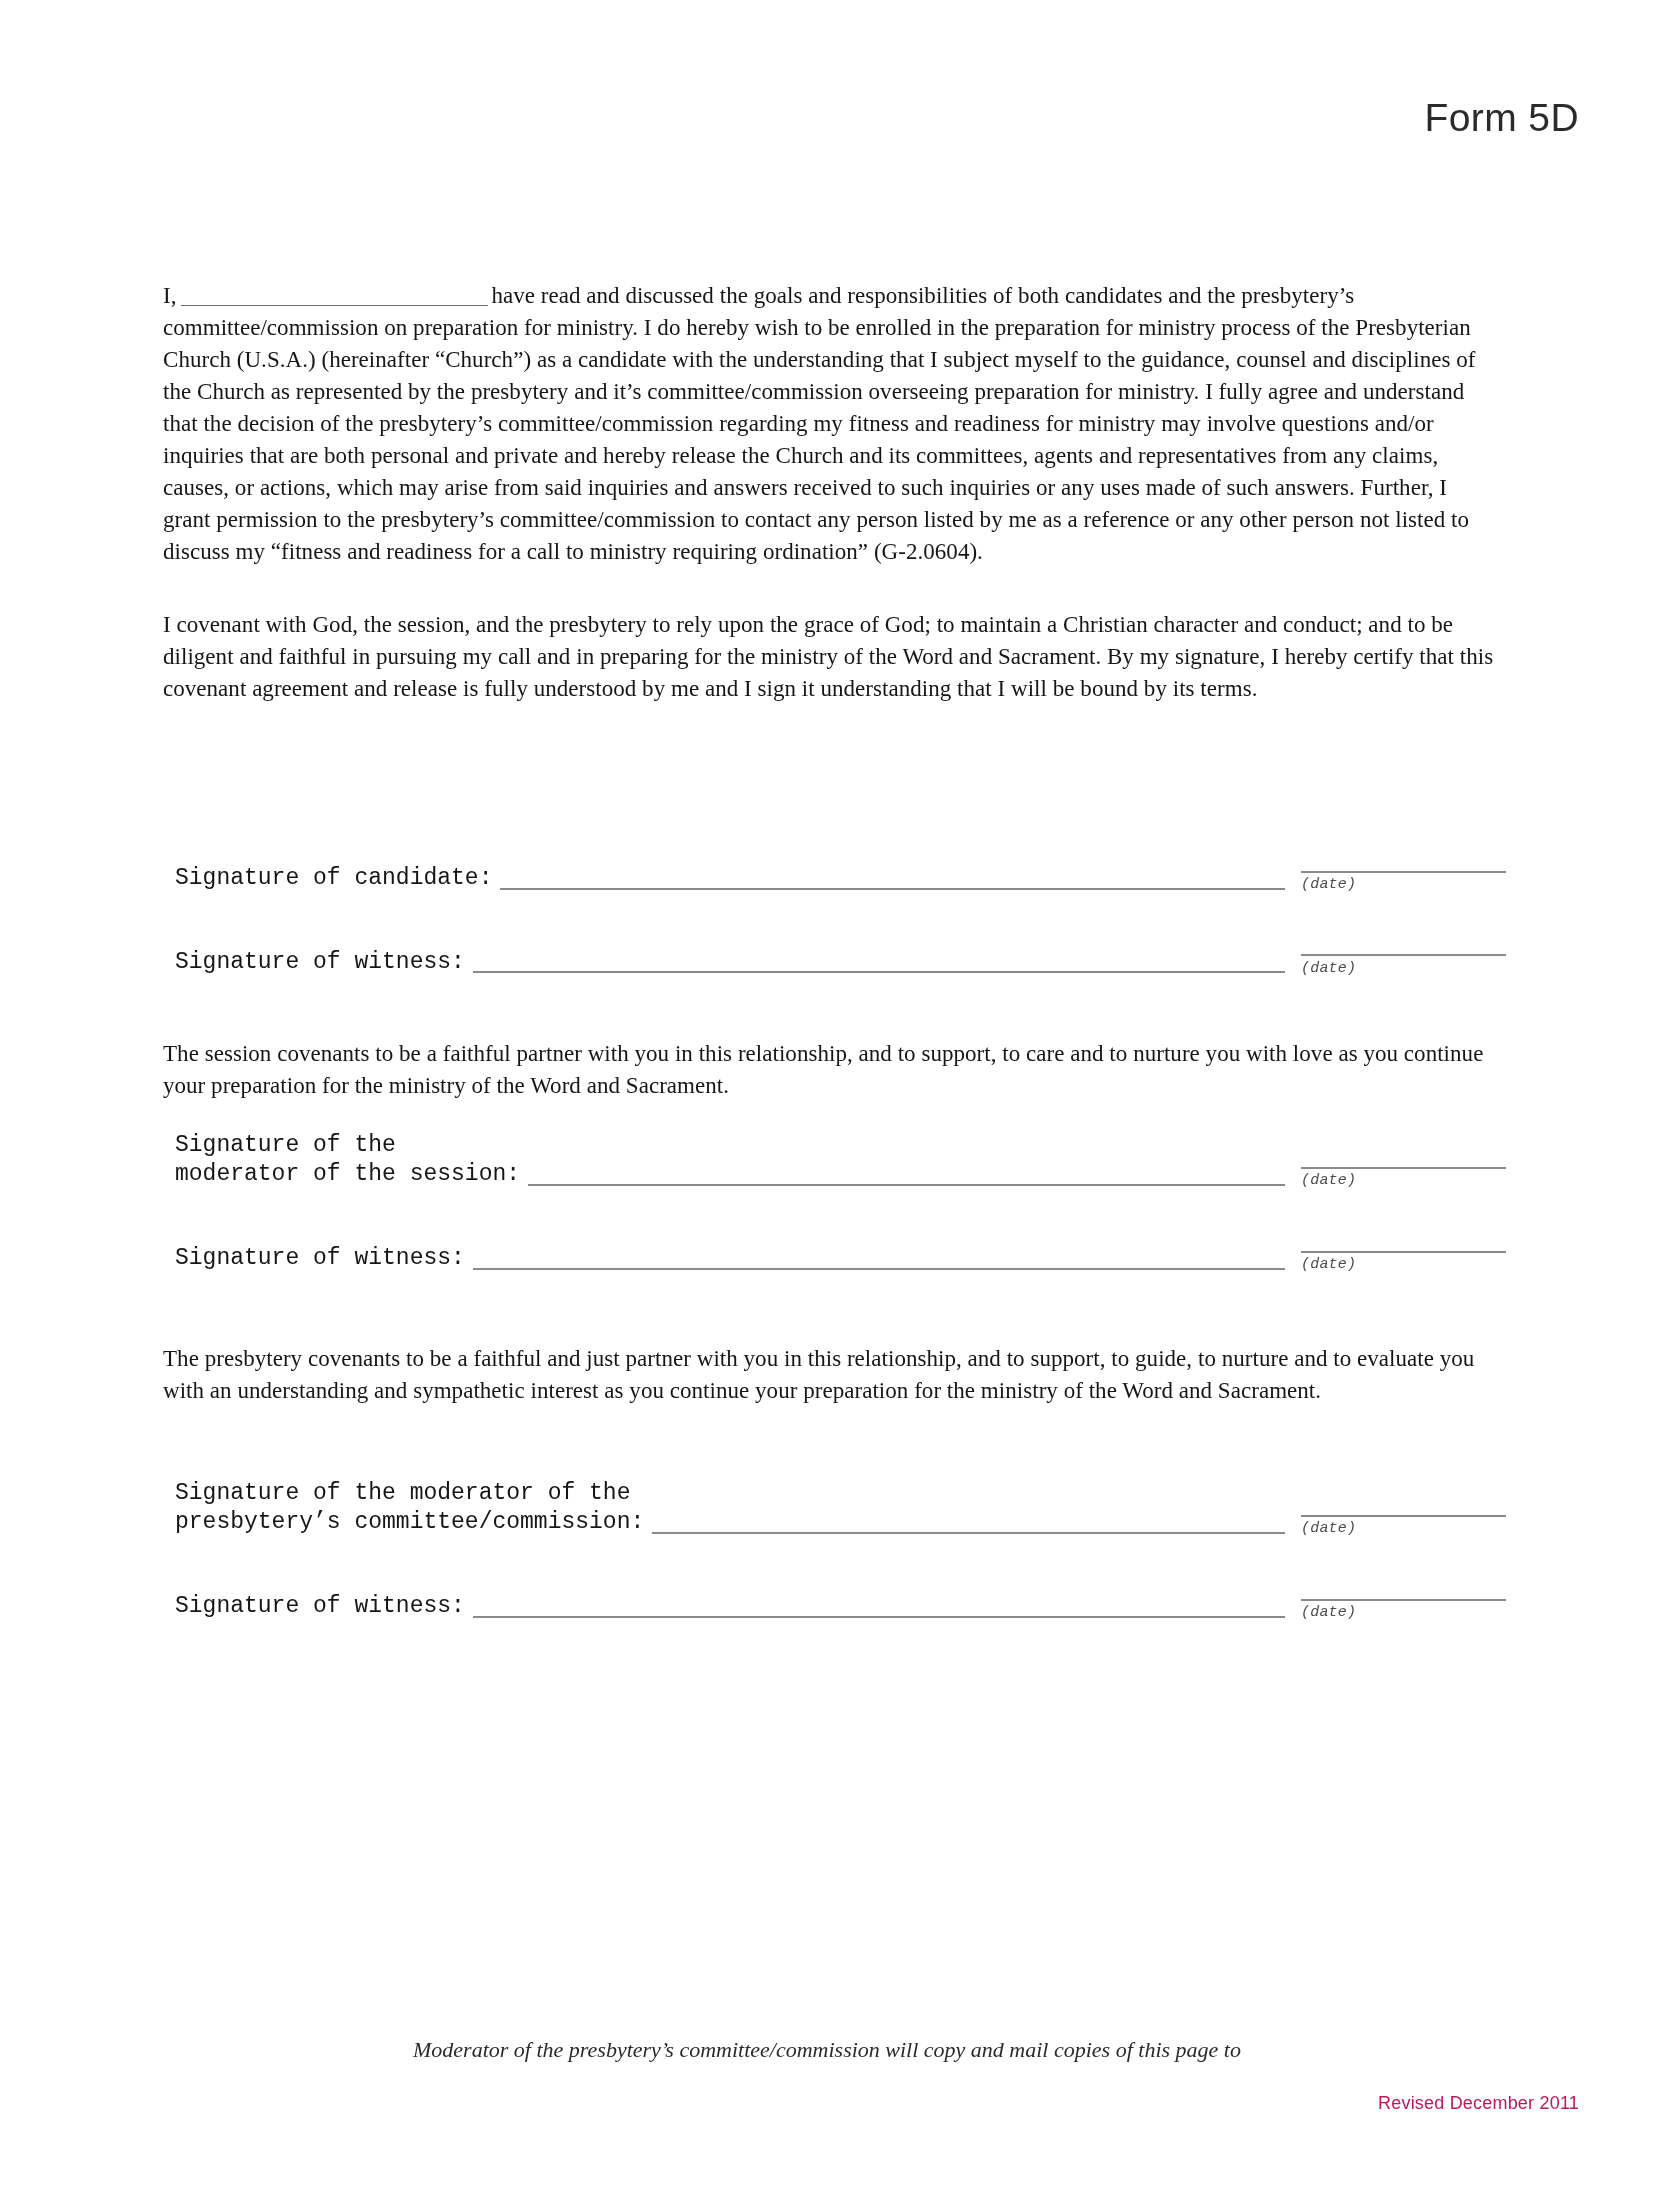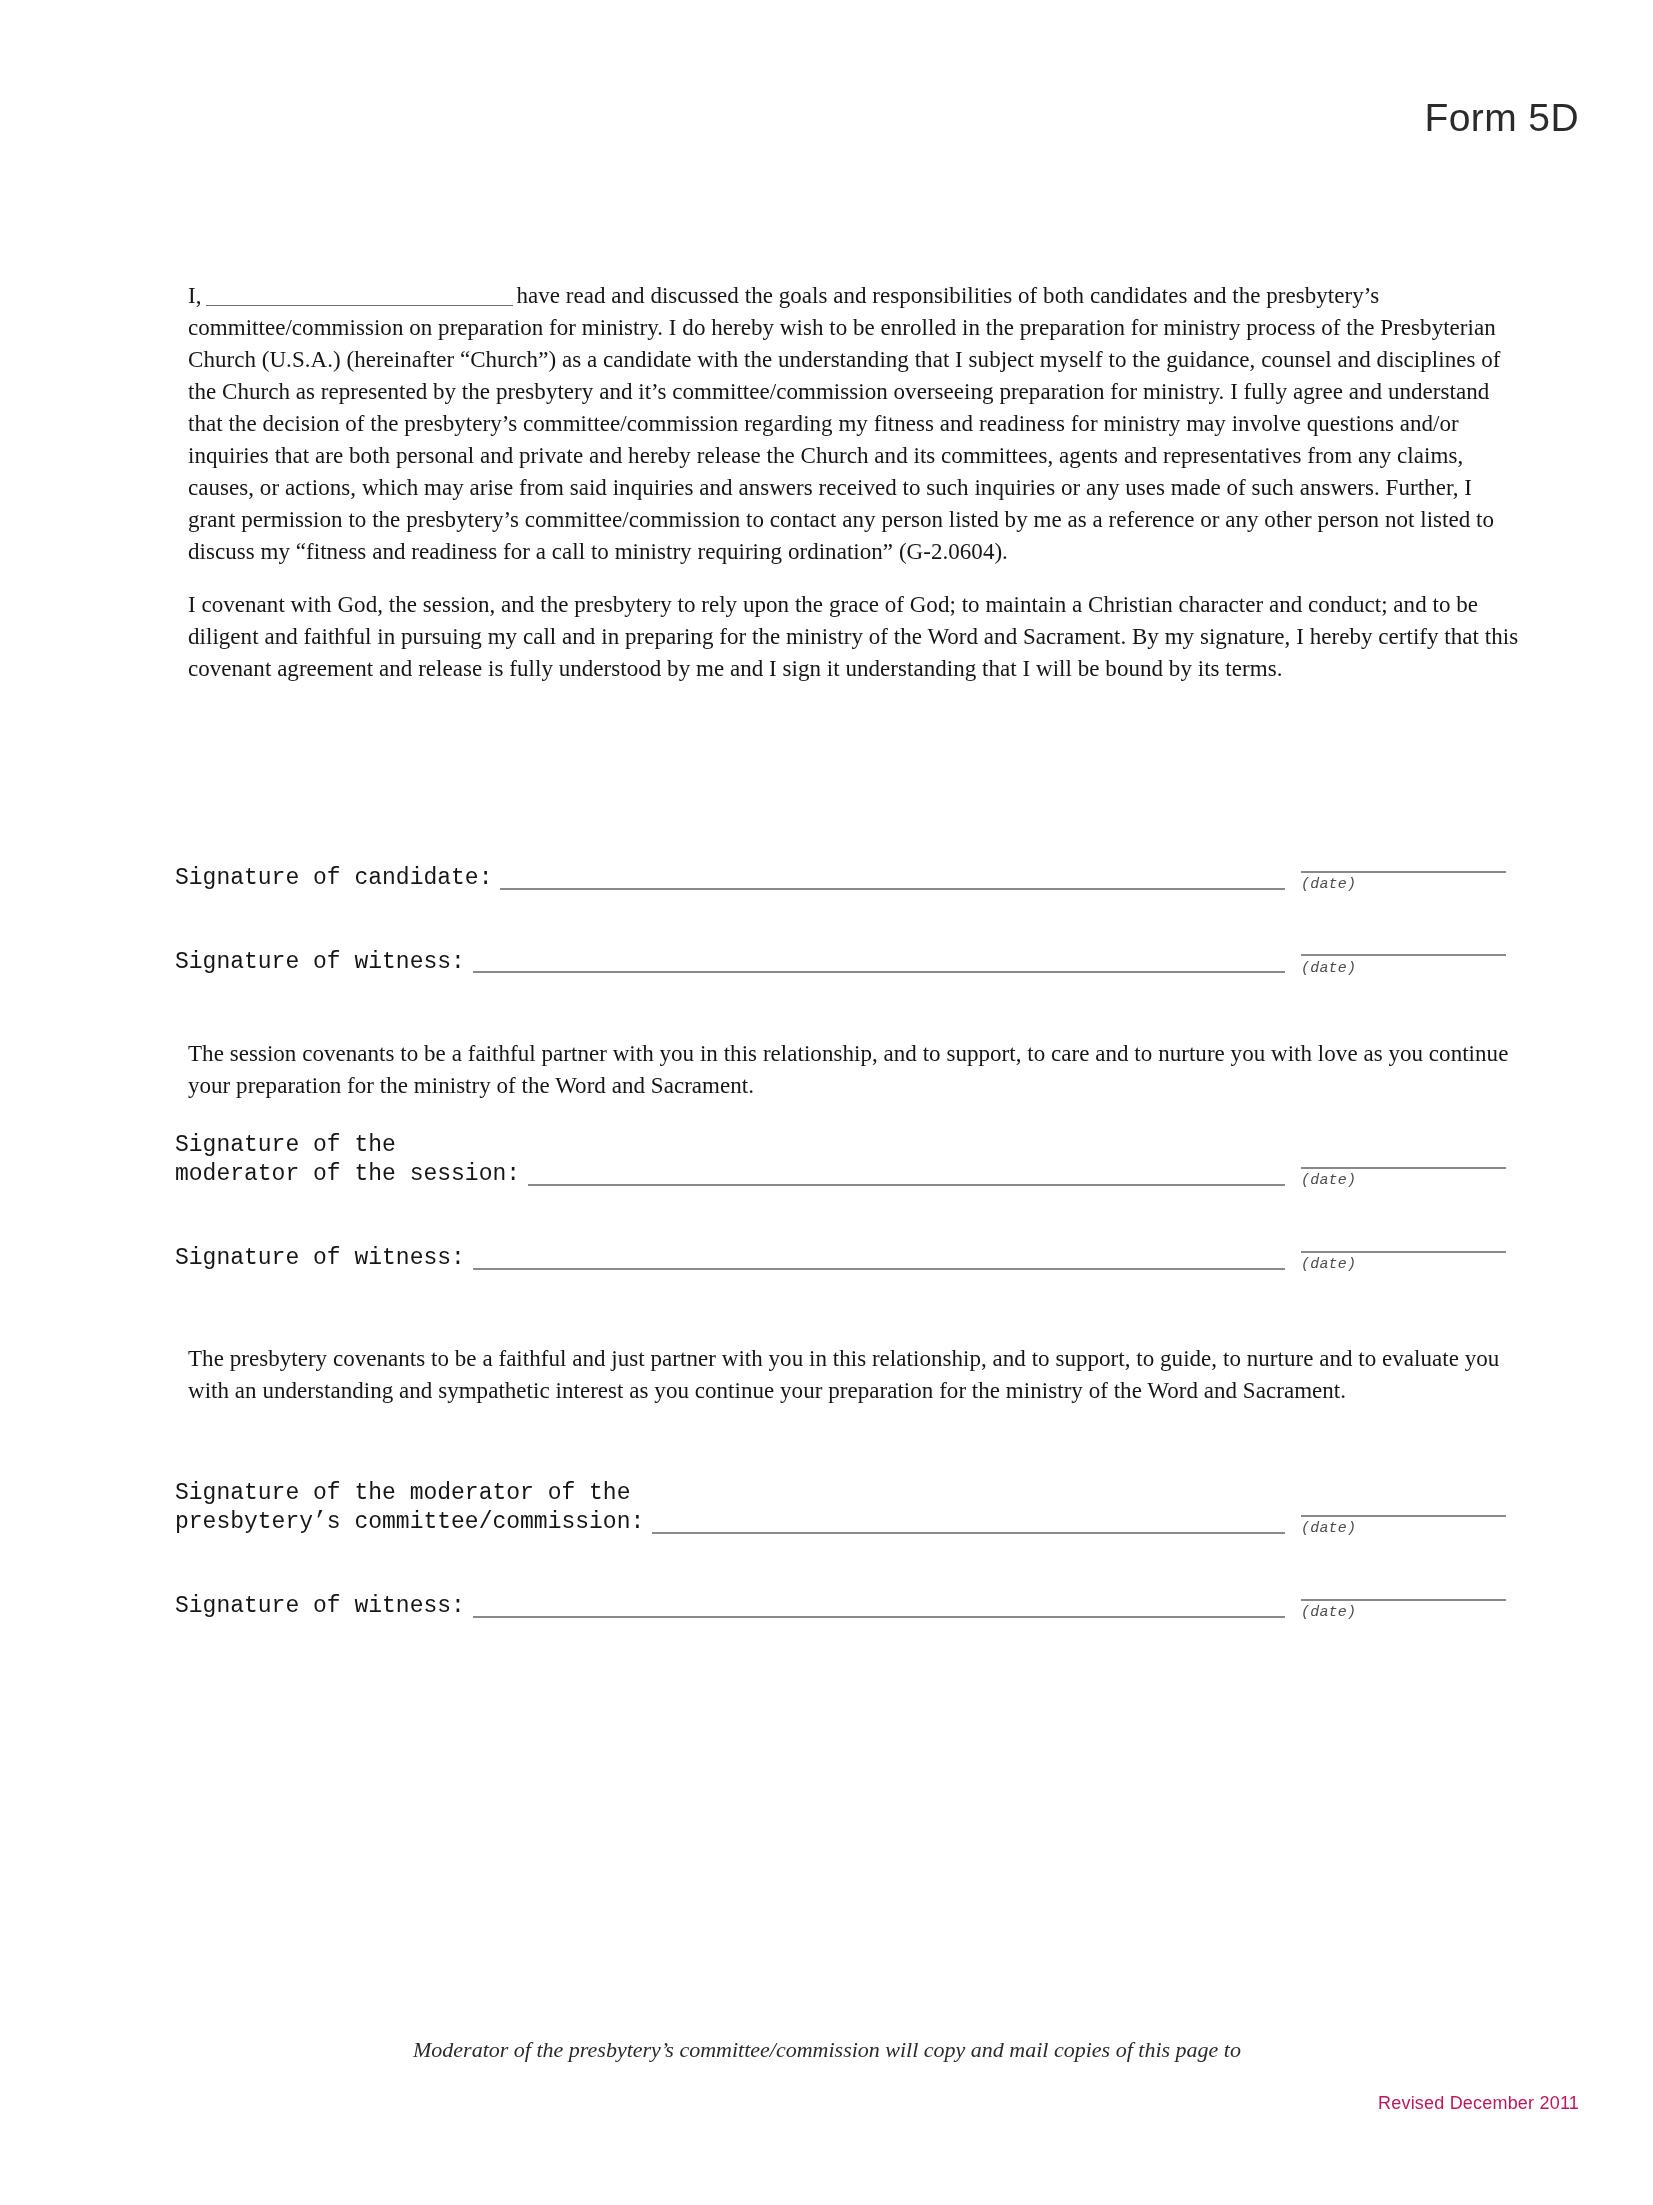--- a/index.html
+++ b/index.html
@@ -36,33 +36,33 @@
     text-align: center;
     font-family: "Liberation Serif", "DejaVu Serif", serif;
     font-style: italic;
     font-size: 35px;
     color: #111;
     letter-spacing: 0.2px;
   }
   
   .body-wrap {
     position: absolute;
-    left: 188px;
+    left: 163px;
     top: 280px;
     width: 1331px;
   }
   p.para {
     margin: 0 0 0 0;
     font-size: 23px;
     line-height: 32px;
     text-align: left;
     color: #161616;
     letter-spacing: 0.04px;
   }
-  .para + .para { margin-top: 21px; }
+  .para + .para { margin-top: 41px; }
 
   .blank-inline {
     display: inline-block;
     width: 307px;
     border-bottom: 1.6px solid #6e6e6e;
     vertical-align: -3.2px;
     margin: 0 3.2px 0 4.7px;
   }
 
   

